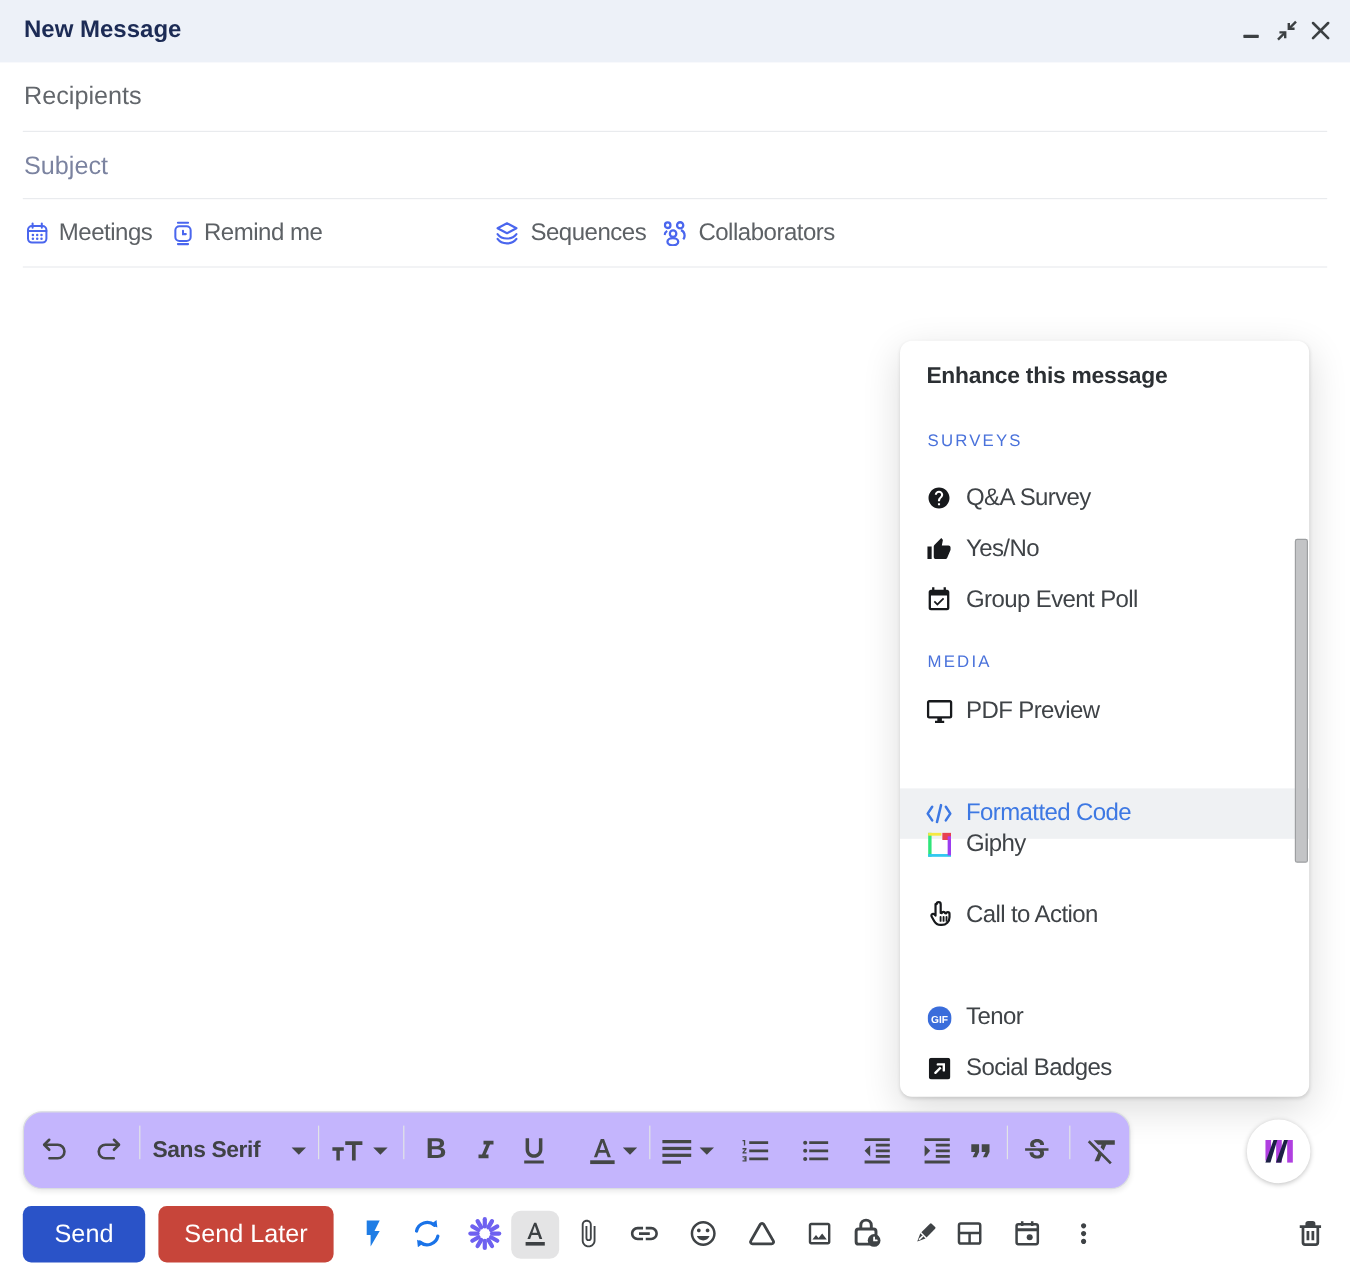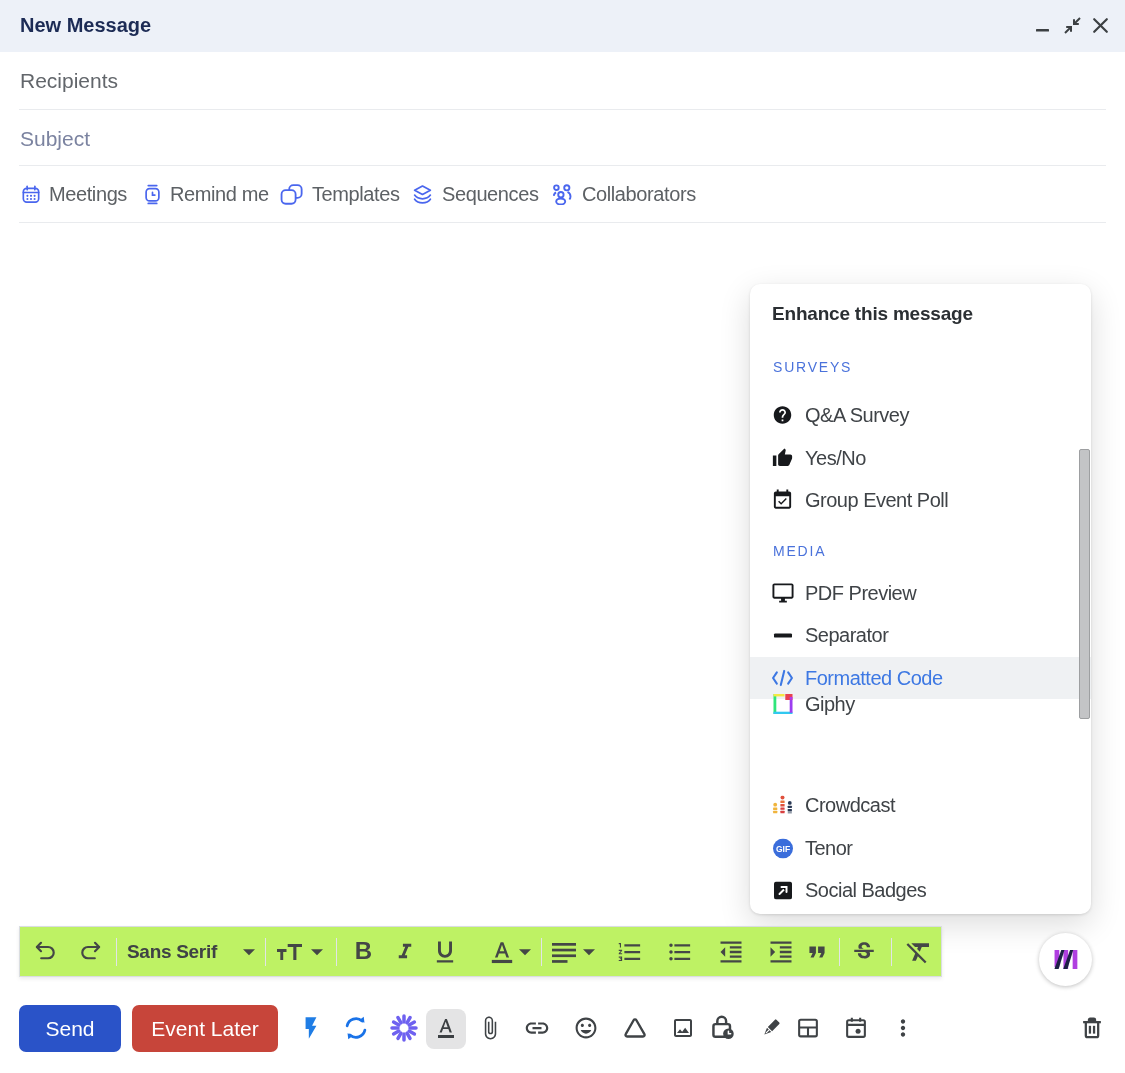--- a/index.html
+++ b/index.html
@@ -32,22 +32,22 @@
   .pp-cat { position:absolute; left:23px; font-size:14px; letter-spacing:1.8px; color:#4a72db; }
   .pp-item { position:absolute; left:0; width:341px; height:42px; }
   .pp-item .ic { position:absolute; left:23px; top:50%; transform:translateY(-50%); width:19px; height:19px; display:flex; align-items:center; justify-content:center; }
   .pp-item .ic svg { flex-shrink:0; }
   .pp-item .tx { position:absolute; left:55px; top:50%; transform:translateY(-50%); font-size:20px; color:#3f4347; white-space:nowrap; letter-spacing:-0.5px; }
   .pp-item.sel { background:#eff1f3; }
   .pp-item.sel .tx { color:#3d78e3; }
   .pp-scroll { position:absolute; left:329px; top:165px; width:11px; height:270px; background:#c3c4c6; border:1px solid #9d9fa1; border-radius:2px; }
 
   
-  .fmtbar { position:absolute; left:19px; top:926px; width:923px; height:51px; background:#bef264; border:1px solid #dadde1;
-            border-radius:0; box-shadow:0 2px 4px rgba(0,0,0,0.08); }
+  .fmtbar { position:absolute; left:19px; top:926px; width:923px; height:65px; background:#c4b5fd; border:1px solid #dadde1;
+            border-radius:16px; box-shadow:0 2px 4px rgba(0,0,0,0.08); }
   .fmt-i { position:absolute; top:50%; transform:translate(-50%,-50%); display:flex; align-items:center; }
   .fmt-div { position:absolute; top:11px; height:28px; width:1px; background:#e2e4e7; }
   .fmt-txt { position:absolute; top:50%; transform:translateY(-50%); font-size:19px; color:#3f4245; font-weight:bold; white-space:nowrap; letter-spacing:-0.3px; }
 
   
   .mmx { position:absolute; left:1039px; top:933px; width:53px; height:53px; border-radius:50%; background:#fff;
          box-shadow:0 1px 4px rgba(0,0,0,0.25); display:flex; align-items:center; justify-content:center; }
 
   
   .btn-send { position:absolute; left:19px; top:1005px; width:102px; height:47px; background:#2a53c8; border-radius:7px;
@@ -110,27 +110,20 @@
     </div>
     <div class="act" style="left:144px">
       <svg width="17" height="21" viewBox="0 0 20 24" fill="none" stroke="#4a66ee" stroke-width="2" stroke-linecap="round">
         <rect x="2.5" y="5" width="15" height="14.5" rx="4"></rect>
         <path d="M5 1.5 h10"></path>
         <path d="M5 22.5 h10"></path>
         <path d="M10 9.5 v3.2 h2.8"></path>
       </svg>
       <div class="t" style="margin-left:9px">Remind me</div>
     </div>
-    <div class="act" style="left:280px">
-      <svg width="23" height="21" viewBox="0 0 25 23">
-        <rect x="10" y="1.2" width="13.6" height="14" rx="4.5" fill="none" stroke="#4a66ee" stroke-width="2"></rect>
-        <rect x="1.6" y="6.8" width="15.4" height="14.8" rx="4.5" fill="#fff" stroke="#4a66ee" stroke-width="2"></rect>
-      </svg>
-      <div class="t" style="margin-left:9px">Templates</div>
-    </div>
     <div class="act" style="left:412px">
       <svg width="21" height="23" viewBox="0 0 24 25" fill="none" stroke="#4a66ee" stroke-width="2" stroke-linecap="round" stroke-linejoin="round">
         <path d="M12 2.8 L21 7.6 L12 12.4 L3 7.6 Z"></path>
         <path d="M3 13.2 C5 16 8.2 17.4 12 17.4 C15.8 17.4 19 16 21 13.2"></path>
         <path d="M3 17.8 C5 20.6 8.2 22 12 22 C15.8 22 19 20.6 21 17.8"></path>
       </svg>
       <div class="t" style="margin-left:9px">Sequences</div>
     </div>
     <div class="act" style="left:553px">
       <svg width="20" height="22" viewBox="0 0 20 22" fill="none" stroke="#4a66ee" stroke-width="1.9">
@@ -178,28 +171,20 @@
     <div class="pp-cat" style="top:259px">MEDIA</div>
 
     <div class="pp-item" style="top:288px">
       <div class="ic">
         <svg width="24" height="23" viewBox="0 0 24 24" fill="#17191c">
           <path d="M21 2H3c-1.1 0-2 .9-2 2v12c0 1.1.9 2 2 2h7v2H8v2h8v-2h-2v-2h7c1.1 0 2-.9 2-2V4c0-1.1-.9-2-2-2zm0 14H3V4h18v12z"></path>
         </svg>
       </div>
       <div class="tx">PDF Preview</div>
     </div>
-    <div class="pp-item" style="top:330px">
-      <div class="ic">
-        <svg width="24" height="24" viewBox="0 0 24 24" fill="#17191c">
-          <rect x="3" y="9.9" width="18" height="4.2" rx="1.2"></rect>
-        </svg>
-      </div>
-      <div class="tx">Separator</div>
-    </div>
     <div class="pp-item sel" style="top:373px">
       <div class="ic">
         <svg width="23" height="17" viewBox="0 0 24 18" fill="none" stroke="#3d78e3" stroke-width="2.2" stroke-linecap="round" stroke-linejoin="round">
           <path d="M6 3 L2 9 L6 15"></path>
           <path d="M18 3 L22 9 L18 15"></path>
           <path d="M13.8 1.5 L10.2 16.5"></path>
         </svg>
       </div>
       <div class="tx">Formatted Code</div>
     </div>
@@ -209,38 +194,32 @@
         <rect x="0.5" y="0.5" width="2.8" height="20" fill="#2fe57a"></rect>
         <rect x="0.5" y="18.2" width="19" height="2.3" fill="#31c8f0"></rect>
         <rect x="0.5" y="0.5" width="11" height="2.4" fill="#f5e842"></rect>
         <rect x="16.7" y="6.3" width="2.8" height="13" fill="#9c3df0"></rect>
         <rect x="12.3" y="0.5" width="7.2" height="6" fill="#e8414f"></rect>
         <rect x="16.7" y="3.4" width="2.8" height="2.9" fill="#b03af0"></rect>
       </svg>
       </div>
       <div class="tx">Giphy</div>
     </div>
-    <div class="pp-item" style="top:500px">
-      <div class="ic">
-        <svg width="21" height="19" viewBox="0 0 21 19">
-        <circle cx="3.2" cy="9.2" r="1.9" fill="#f0b43c"></circle>
-        <rect x="1.1" y="12" width="4.2" height="2.4" rx="0.5" fill="#f0b43c"></rect>
-        <rect x="1.1" y="15.3" width="4.2" height="2.4" rx="0.5" fill="#f0b43c"></rect>
-        <circle cx="10.5" cy="2" r="2" fill="#e0503c"></circle>
-        <rect x="8.4" y="5.1" width="4.2" height="2.4" rx="0.5" fill="#e8743c"></rect>
-        <rect x="8.4" y="8.5" width="4.2" height="2.4" rx="0.5" fill="#e0503c"></rect>
-        <rect x="8.4" y="11.9" width="4.2" height="2.4" rx="0.5" fill="#d84040"></rect>
-        <rect x="8.4" y="15.3" width="4.2" height="2.4" rx="0.5" fill="#d84040"></rect>
-        <circle cx="17.8" cy="7.4" r="1.9" fill="#2b3a55"></circle>
-        <rect x="15.7" y="10.2" width="4.2" height="2.4" rx="0.5" fill="#2b3a55"></rect>
-        <rect x="15.7" y="13.6" width="4.2" height="2.4" rx="0.5" fill="#2b3a55"></rect>
-        <rect x="15.7" y="17" width="4.2" height="0.7" rx="0.3" fill="#2b3a55"></rect>
-      </svg>
-      </div>
-      <div class="tx">Crowdcast</div>
+    <div class="pp-item" style="top:458px">
+      <div class="ic" style="margin-top:-1px">
+        <svg width="22" height="23" viewBox="0 0 24 25">
+        <path fill="#fff" stroke="#17191c" stroke-width="2" stroke-linejoin="round" d="M9.3 3.2 a1.85 1.85 0 0 1 3.7 0 V11.2 l1 .1 c.15-.65.8-1.1 1.5-1.1 .75 0 1.35.5 1.5 1.2 l.95.1 c.15-.65.8-1.1 1.5-1.1 .85 0 1.55.7 1.55 1.55 v3.1 c0 3.9-3.1 7-7 7 h-1.1 c-2.4 0-4.6-1.3-5.75-3.35 l-2.4-4.3 c-.45-.8-.15-1.8.65-2.2 .7-.37 1.55-.2 2.05.4 l.85 1 V3.2 z"></path>
+        <g stroke="#17191c" stroke-width="1.7" stroke-linecap="round">
+            <path d="M12.9 14.8 v3.6"></path>
+            <path d="M15.6 14.8 v3.6"></path>
+            <path d="M18.3 14.8 v3.6"></path>
+          </g>
+      </svg>
+      </div>
+      <div class="tx">Call to Action</div>
     </div>
     <div class="pp-item" style="top:543px">
       <div class="ic">
         <svg width="20" height="20" viewBox="0 0 20 20">
         <circle cx="10" cy="10" r="10" fill="#3a6ddb"></circle>
         <text x="10" y="13.6" font-family="Liberation Sans, sans-serif" font-size="8.5" font-weight="bold" fill="#fff" text-anchor="middle">GIF</text>
       </svg>
       </div>
       <div class="tx">Tenor</div>
     </div>
@@ -376,21 +355,21 @@
     <svg width="24" height="19" viewBox="0 0 23.5 19">
       <rect x="0.3" y="0" width="4.7" height="17.2" fill="#b03fe0"></rect>
       <rect x="9.2" y="0" width="4.7" height="19" fill="#b03fe0"></rect>
       <rect x="18.4" y="0" width="4.7" height="19" fill="#b03fe0"></rect>
       <polygon points="7,0 10.2,0 4.4,19 0.2,19" fill="#1c2045"></polygon>
       <polygon points="15.8,0 19,0 13.2,19 9,19" fill="#1c2045"></polygon>
     </svg>
   </div>
 
   <div class="btn-send">Send</div>
-  <div class="btn-later">Event Later</div>
+  <div class="btn-later">Send Later</div>
 
   <div class="sr-i" style="left:311px">
     <svg width="26" height="26" viewBox="0 0 24 24" fill="#1f7de5">
       <path d="M7 2v11h3v9l7-12h-4l4-8H7z"></path>
     </svg>
   </div>
   <div class="sr-i" style="left:356px">
     <svg width="27" height="27" viewBox="0 0 24 24">
     <g fill="none" stroke="#1a73e8" stroke-width="2.4" stroke-linecap="round">
       <path d="M4.1 10.1 a8.1 8.1 0 0 1 13.3 -4.3"></path>

